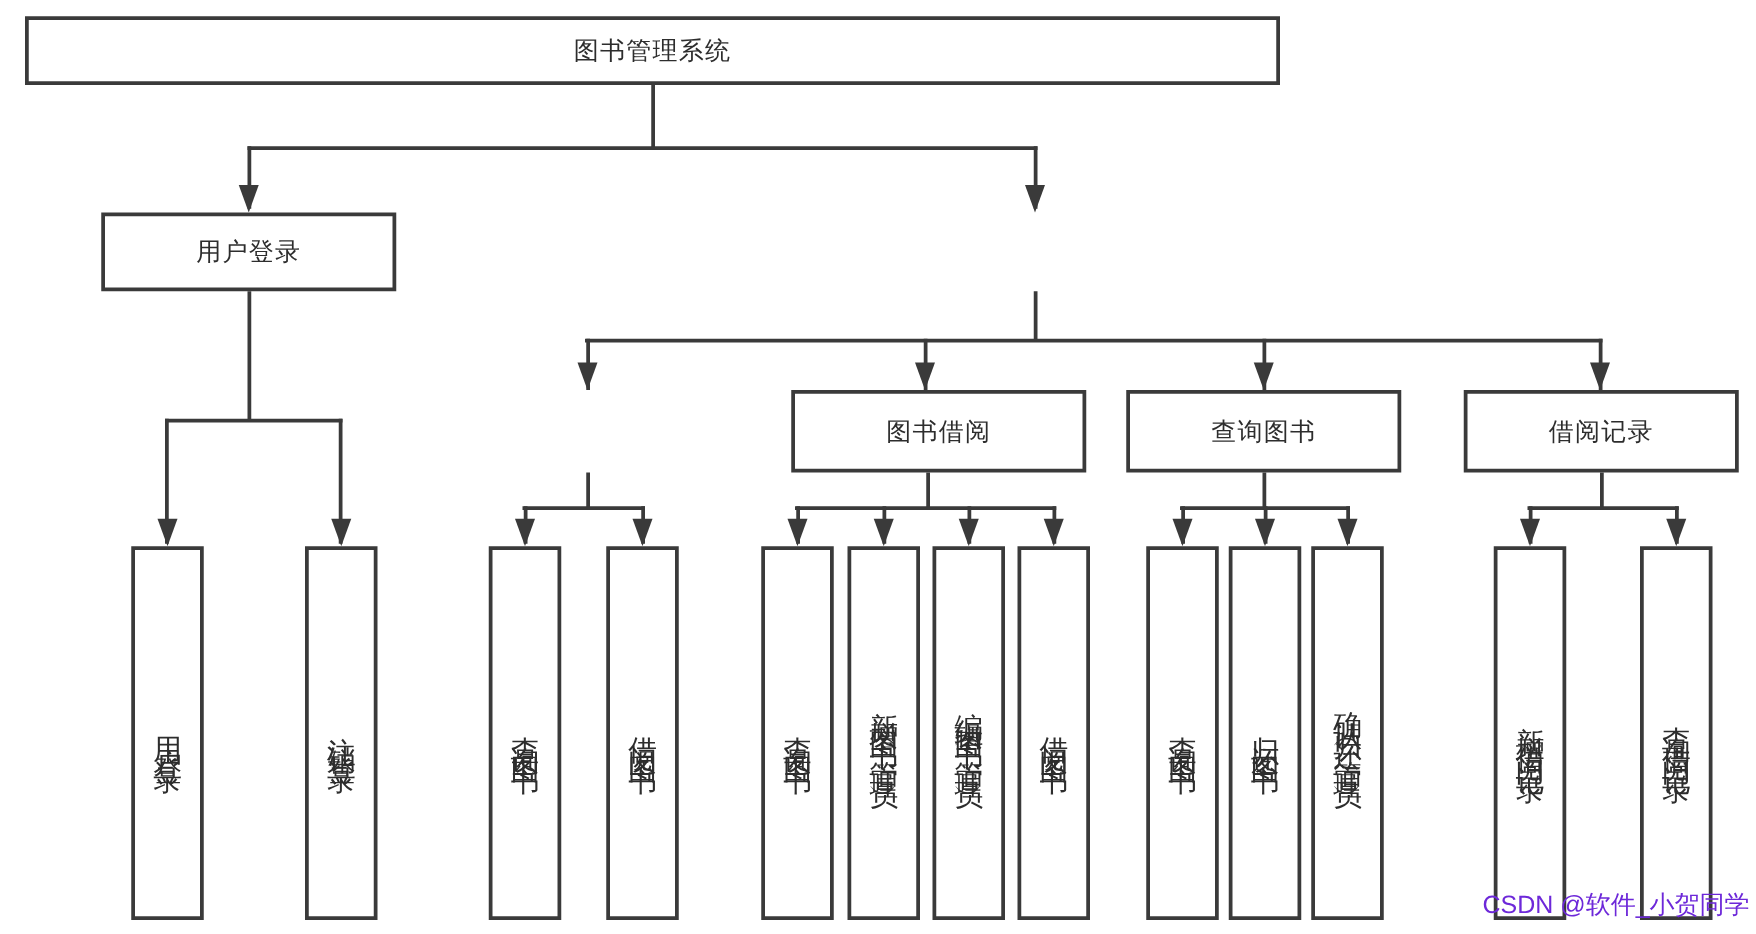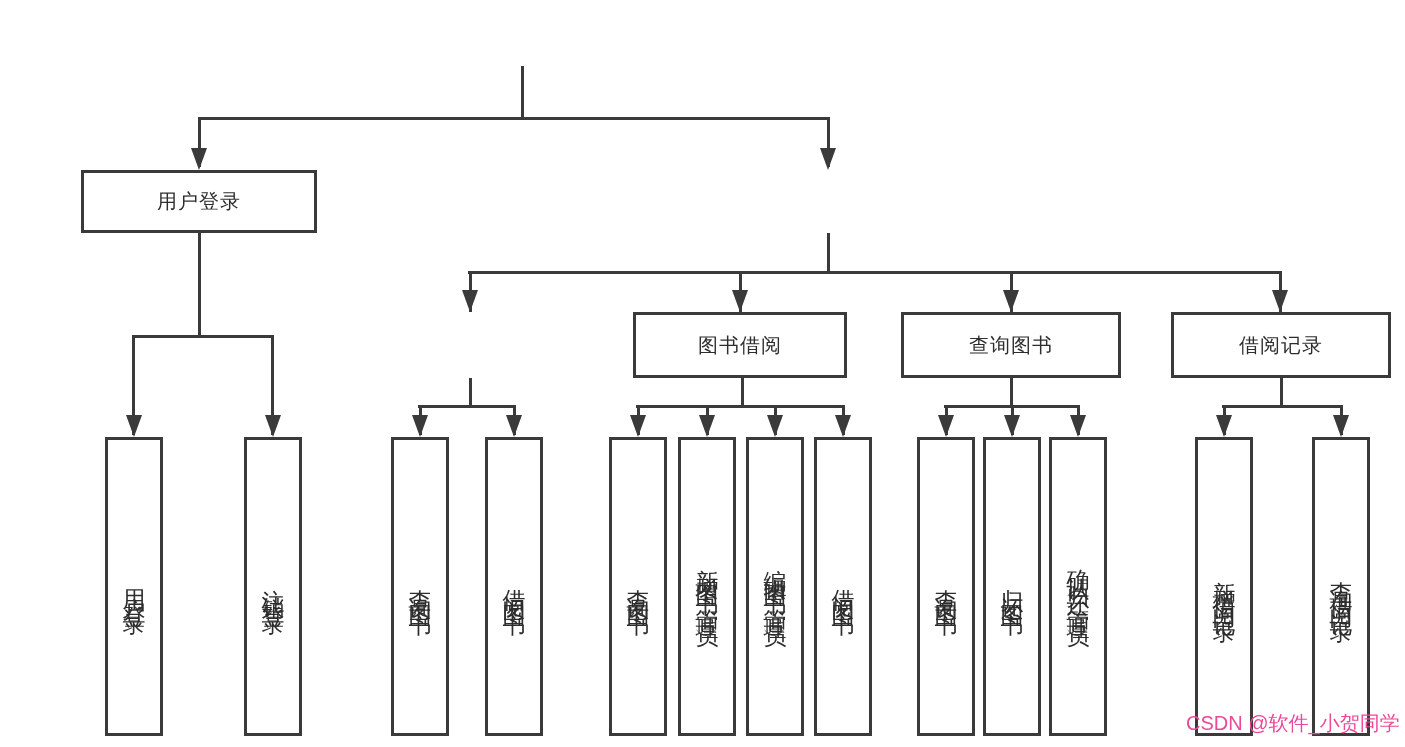--- a/index.html
+++ b/index.html
@@ -55,30 +55,31 @@
     height: 0;
     border-left: 8px solid transparent;
     border-right: 8px solid transparent;
     border-top: 22px solid #3a3a3a;
   }
   .watermark {
     position: absolute;
     left: 1186px;
     top: 710px;
     font-size: 20px;
-    color: #ec4899;
+    color: #6d28d9;
     white-space: nowrap;
     z-index: 10;
   }
 </style>
 </head>
 <body>
 
 <div id="stage">
 
+  <div class="node hnode" style="left:20px; top:13px; width:1004px; height:55px;">图书管理系统</div>
 
   <div class="vline" style="left:521px; top:66px; height:53px;"></div>
   <div class="hline" style="left:198px; top:117px; width:632px;"></div>
   <div class="vline" style="left:198px; top:117px; height:50px;"></div>
   <div class="arrow" style="left:191px; top:148px;"></div>
   <div class="vline" style="left:827px; top:117px; height:50px;"></div>
   <div class="arrow" style="left:820px; top:148px;"></div>
 
   <div class="node hnode" style="left:81px; top:170px; width:236px; height:63px;">用户登录</div>
 
@@ -93,21 +94,21 @@
   <div class="hline" style="left:468px; top:271px; width:814px;"></div>
   <div class="vline" style="left:469px; top:271px; height:41px;"></div>
   <div class="arrow" style="left:462px; top:290px;"></div>
   <div class="vline" style="left:739px; top:271px; height:41px;"></div>
   <div class="arrow" style="left:732px; top:290px;"></div>
   <div class="vline" style="left:1010px; top:271px; height:41px;"></div>
   <div class="arrow" style="left:1003px; top:290px;"></div>
   <div class="vline" style="left:1279px; top:271px; height:41px;"></div>
   <div class="arrow" style="left:1272px; top:290px;"></div>
 
-  <div class="node hnode" style="left:633px; top:312px; width:214px; height:66px;">图书借阅</div>
+  <div class="node hnode" style="left:633px; top:312px; width:236px; height:66px;">图书借阅</div>
   <div class="node hnode" style="left:901px; top:312px; width:220px; height:66px;">查询图书</div>
   <div class="node hnode" style="left:1171px; top:312px; width:220px; height:66px;">借阅记录</div>
 
   <div class="vline" style="left:469px; top:378px; height:29px;"></div>
   <div class="hline" style="left:418px; top:405px; width:98px;"></div>
   <div class="vline" style="left:419px; top:405px; height:30px;"></div>
   <div class="arrow" style="left:412px; top:415px;"></div>
   <div class="vline" style="left:513px; top:405px; height:30px;"></div>
   <div class="arrow" style="left:506px; top:415px;"></div>
 

